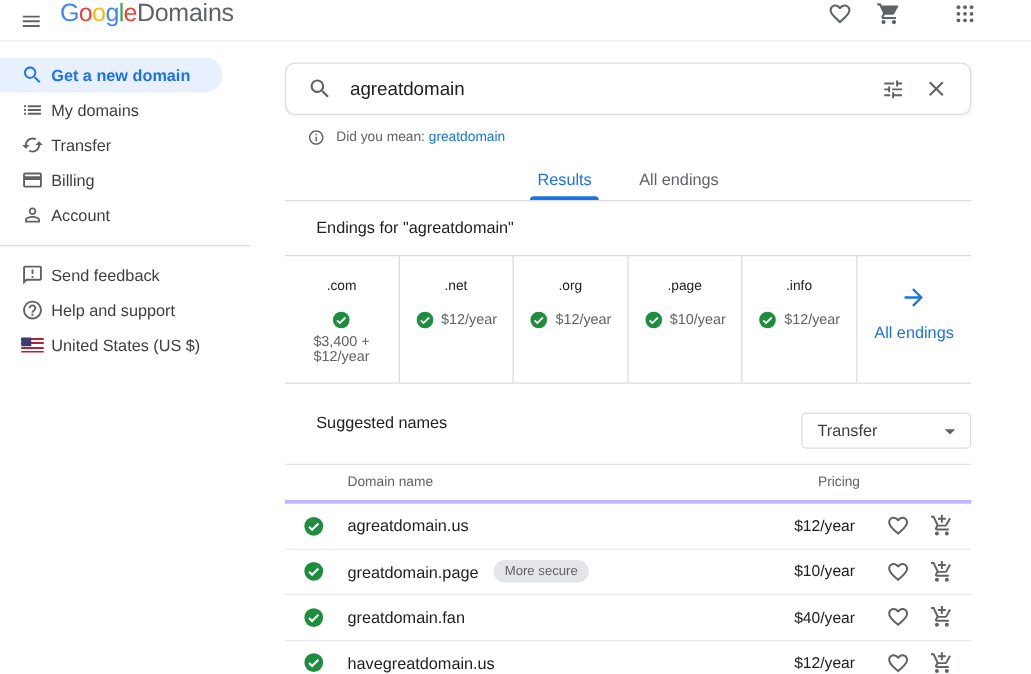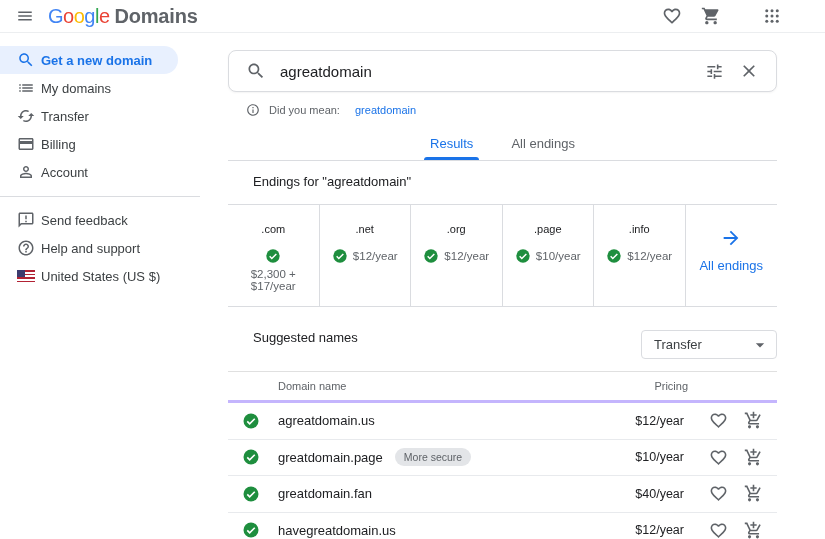--- a/index.html
+++ b/index.html
@@ -1,28 +1,28 @@
 <!DOCTYPE html>
 <html><head>
 <meta charset="utf-8">
 <style>
   * { box-sizing: border-box; margin: 0; padding: 0; }
   html,body { width:825px; height:539px; overflow:hidden; background:#fff;
     font-family:"Liberation Sans", sans-serif; color:#202124; }
 
   
-  .topbar { height:33px; display:flex; align-items:center; padding:0 0 0 8px;
+  .topbar { height:33px; display:flex; align-items:flex-start; padding:0 0 0 8px;
     border-bottom:1px solid #eceef0; background:#fff; position:relative; z-index:5; }
   .icon-btn { background:none; border:none; padding:0; display:flex; align-items:center;
     justify-content:center; cursor:pointer; color:#5f6368; }
   .hamburger-btn { width:34px; height:33px; }
   .logo { display:flex; align-items:baseline; margin-left:6px; cursor:pointer; }
   .logo-word { font-size:20px; font-weight:500; letter-spacing:-0.5px; }
   .l-g1{color:#4285F4}.l-o1{color:#EA4335}.l-o2{color:#FBBC05}.l-g2{color:#4285F4}.l-l{color:#34A853}.l-e{color:#EA4335}
-  .logo-product { font-size:20px; color:#5f6368; margin-left:5px; font-weight:700; letter-spacing:-0.2px; }
+  .logo-product { font-size:20px; color:#5f6368; font-weight:400; letter-spacing:-0.2px; }
   .topbar-right { margin-left:auto; display:flex; align-items:center; padding-right:42px; }
   .topbar-right .icon-btn { width:22px; height:22px; }
   .tb-cart { margin-left:17px; } .tb-apps { margin-left:39px; }
 
   
   .body-wrap { display:flex; height:506px; }
   .sidebar { width:200px; flex:0 0 200px; padding-top:13px; }
   .main { flex:1; padding:17px 48px 0 28px; }
 
   
@@ -42,21 +42,21 @@
   .search-card { height:42px; border:1px solid #dadce0; border-radius:8px; background:#fff;
     display:flex; align-items:center; padding:0 16px; gap:13px;
     box-shadow:0 1px 2px rgba(60,64,67,0.06); }
   .search-input { flex:1; border:none; outline:none; font-family:inherit; font-size:15px;
     font-weight:500; color:#202124; background:transparent; }
   .search-card .icon-btn { width:22px; height:22px; }
 
   
   .dym { margin:8px 0 0 18px; display:flex; align-items:center; gap:9px;
     font-size:11px; color:#5f6368; height:20px; }
-  .dym a { color:#1a73e8; text-decoration:none; margin-left:12px; cursor:pointer; }
+  .dym a { color:#1a73e8; text-decoration:none; margin-left:0; cursor:pointer; }
 
   
   .tabs-row { margin-top:8px; display:flex; justify-content:center; gap:26px;
     border-bottom:1px solid #dadce0; }
   .tab { font-size:13px; font-weight:500; color:#5f6368; padding:8px 6px 9px;
     position:relative; cursor:pointer; }
   .tab.active { color:#1a73e8; }
   .tab.active::after { content:''; position:absolute; left:0; right:0; bottom:0;
     height:3px; background:#1a73e8; border-radius:3px 3px 0 0; }
 
@@ -264,21 +264,21 @@
     <div class="endings-grid">
       <div class="ending-card">
         <div class="tld">.com</div>
         <div class="price-row">
           <span style="display:flex">
             <svg width="16" height="16" viewBox="0 0 24 24">
                 <circle cx="12" cy="12" r="10" fill="#1e8e3e"></circle>
                 <path d="M7 12.5l3.2 3.2L17 9" stroke="#fff" stroke-width="2.2" fill="none"></path>
               </svg>
           </span>
-          <span>$2,300 + $17/year</span>
+          <span>$3,400 + $12/year</span>
         </div>
       </div>
       <div class="ending-card">
         <div class="tld">.net</div>
         <div class="price-row">
           <span style="display:flex">
             <svg width="16" height="16" viewBox="0 0 24 24">
                 <circle cx="12" cy="12" r="10" fill="#1e8e3e"></circle>
                 <path d="M7 12.5l3.2 3.2L17 9" stroke="#fff" stroke-width="2.2" fill="none"></path>
               </svg>

